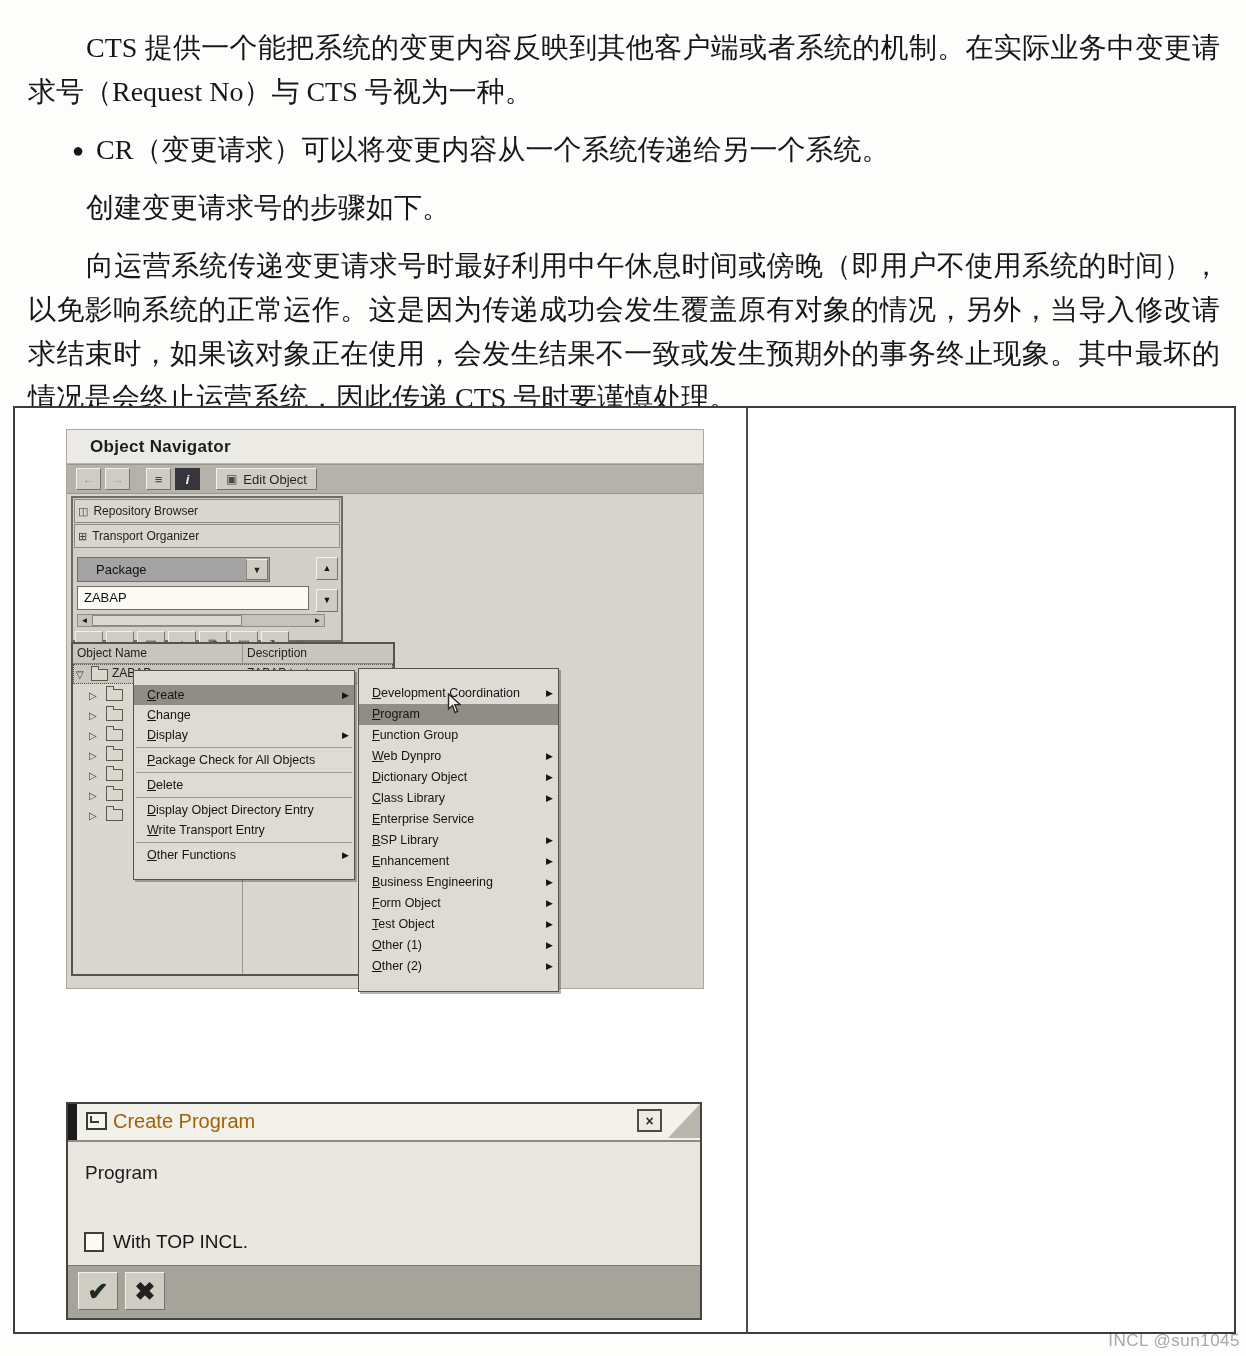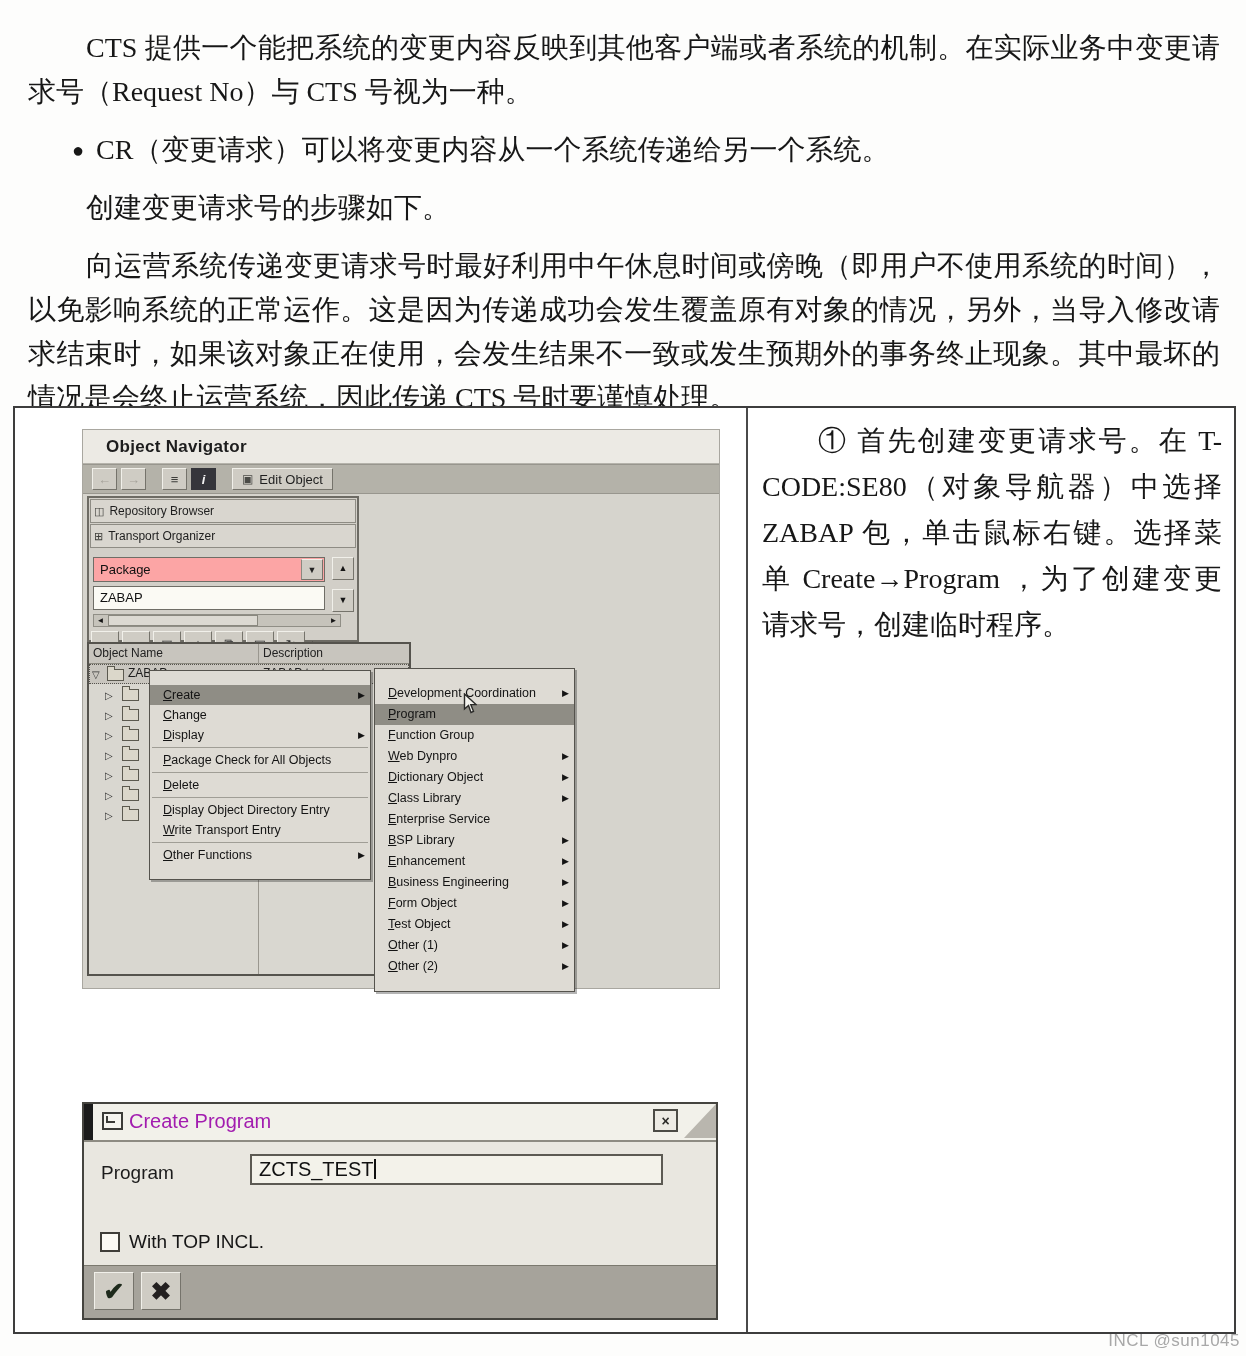--- a/index.html
+++ b/index.html
@@ -8,21 +8,21 @@
 
   
   .intro{position:absolute;left:14px;top:12px;width:1220px;}
   .para{margin:14px;font-size:28px;line-height:44px;text-align:justify;text-indent:58px;color:#171717;}
   .bullet{margin:5px 0 0 0;font-size:28px;line-height:44px;padding-left:92px;text-indent:-34px;color:#171717;}
   .bullet .dot{font-size:20px;margin-right:12px;vertical-align:2px;}
 
   
   .steps-table{position:absolute;left:13px;top:406px;width:1219px;height:924px;border:2px solid #3d3d3d;background:#fff;}
   .col-divider{position:absolute;left:731px;top:0;bottom:0;width:2px;background:#4a4a4a;}
-  .cell-left{position:absolute;left:16px;top:0;width:731px;height:100%;}
+  .cell-left{position:absolute;left:0;top:0;width:731px;height:100%;}
   .cell-right{position:absolute;left:733px;top:0;right:0;height:100%;}
   .step{position:absolute;left:14px;right:12px;margin:0;font-size:28px;line-height:46px;text-align:justify;text-indent:56px;color:#171717;}
   .step1{top:10px;}
   .step2{top:700px;left:6px;}
   .inline-check{display:inline-block;width:30px;height:28px;border:2px solid #4c4c4c;background:#fbfbf7;
     text-align:center;line-height:26px;font-size:22px;font-weight:bold;color:#23321f;text-indent:0;
     vertical-align:-5px;margin:0 8px 0 2px;box-shadow:1px 1px 0 #9a9a94;}
   .btn3d{background:#cfccc4;border:1px solid;border-color:#f1f0ea #75736b #75736b #f1f0ea;}
 
   
@@ -41,22 +41,22 @@
   .tb-edit{padding:0 9px;gap:6px;font-size:13px;color:#1f1f1f;}
   .mini-ico{font-size:12px;color:#4b4b47;}
 
   
   .on-panel{position:absolute;left:4px;top:66px;width:272px;height:146px;border:2px solid #6d6b64;
     background:#d2cfc8;box-sizing:border-box;}
   .nav-row{height:22px;margin:1px;border:1px solid #8e8c84;background:#d9d6cf;display:flex;align-items:center;
     gap:5px;padding-left:3px;font-size:12px;color:#1e1e1e;}
   .nav-row .ri{font-size:11px;color:#3c3c38;}
   .combo-zone{position:relative;height:92px;}
-  .combo{position:absolute;left:4px;top:8px;width:232px;height:25px;background:#fca5a5;border:1px solid #6f6d66;
-    font-size:13px;line-height:23px;padding-left:6px;box-sizing:border-box;color:#111;}
+  .combo{position:absolute;left:4px;top:8px;width:193px;height:25px;background:#a3a3a3;border:1px solid #6f6d66;
+    font-size:13px;line-height:23px;padding-left:18px;box-sizing:border-box;color:#111;}
   .combo-dd{position:absolute;right:1px;top:1px;bottom:1px;width:20px;background:#cfccc4;border-left:1px solid #8a887f;
     text-align:center;font-size:9px;line-height:21px;color:#222;}
   .tfield{position:absolute;left:4px;top:37px;width:232px;height:24px;background:#fbfaf4;border:1px solid #6f6d66;
     font-size:13px;line-height:22px;padding-left:6px;box-sizing:border-box;color:#111;}
   .vs-btn{position:absolute;width:20px;height:21px;text-align:center;font-size:9px;line-height:20px;color:#24242\0;}
   .vs-up{right:3px;top:8px;}
   .vs-dn{right:3px;top:40px;}
   .hscroll{position:absolute;left:4px;top:65px;width:248px;height:13px;background:#c6c3bb;border:1px solid #908e86;box-sizing:border-box;}
   .hs-left{position:absolute;left:0;top:0;width:13px;height:11px;font-size:8px;line-height:11px;text-align:center;}
   .hs-right{position:absolute;right:0;top:0;width:13px;height:11px;font-size:8px;line-height:11px;text-align:center;}
@@ -98,21 +98,21 @@
   .mi-sep{height:1px;background:#a09e96;margin:2px 2px;}
   .cursor{position:absolute;left:88px;top:24px;z-index:9;}
 
   
   .dlg{position:absolute;left:51px;top:694px;width:636px;height:218px;background:#e9e7e0;
     border:2px solid #45443f;font-family:"Liberation Sans",sans-serif;box-sizing:border-box;}
   .dlg-title{position:relative;height:36px;background:#f2f1ea;border-bottom:2px solid #8d8b82;}
   .dlg-bar{position:absolute;left:0;top:0;width:9px;height:36px;background:#1b1b1b;}
   .dlg-ico{position:absolute;left:18px;top:8px;width:17px;height:14px;border:2px solid #3b3b37;background:#f6f5ef;}
   .dlg-ico::after{content:"";position:absolute;left:2px;top:2px;width:7px;height:5px;border-left:2px solid #3b3b37;border-bottom:2px solid #3b3b37;}
-  .dlg-title-text{position:absolute;left:45px;top:0;line-height:34px;font-size:20px;color:#a21caf;}
+  .dlg-title-text{position:absolute;left:45px;top:0;line-height:34px;font-size:20px;color:#a16207;}
   .dlg-close{position:absolute;right:38px;top:5px;width:25px;height:23px;border:2px solid #4c4b45;background:#edebe4;
     text-align:center;line-height:20px;font-size:14px;font-weight:bold;color:#2c2c29;box-sizing:border-box;}
   .dlg-fold{position:absolute;right:0;top:0;width:0;height:0;border-bottom:34px solid #b9b6ae;border-left:32px solid transparent;}
   .dlg-label{position:absolute;left:17px;top:58px;font-size:19px;color:#1c1c1c;}
   .dlg-input{position:absolute;left:166px;top:50px;width:413px;height:31px;background:#f3f2ea;border:2px solid #5c5a53;
     font-size:20px;line-height:27px;padding-left:7px;box-sizing:border-box;color:#111;}
   .caret{display:inline-block;width:2px;margin-left:1px;background:#111;height:20px;vertical-align:-3px;}
   .dlg-check{position:absolute;left:16px;top:127px;display:flex;align-items:center;gap:9px;font-size:19px;color:#161616;}
   .checkbox{width:20px;height:20px;background:#fbfaf4;border:2px solid #3f3e39;box-sizing:border-box;}
   .dlg-footer{position:absolute;left:0;right:0;bottom:0;height:52px;background:#a6a39b;border-top:1px solid #7b796f;}
@@ -275,31 +275,29 @@
 
       <div class="dlg">
         <div class="dlg-title">
           <span class="dlg-bar"></span>
           <span class="dlg-ico"></span>
           <span class="dlg-title-text">Create Program</span>
           <span class="dlg-close">×</span>
           <span class="dlg-fold"></span>
         </div>
         <span class="dlg-label">Program</span>
-        <div class="dlg-input"><span>ZCTS_TEST</span><span class="caret"></span></div>
         <div class="dlg-check">
           <span class="checkbox"></span>
           <span>With TOP INCL.</span>
         </div>
         <div class="dlg-footer">
           <span class="ft-btn btn3d ft-ok">✔</span>
           <span class="ft-btn btn3d ft-cancel">✖</span>
         </div>
       </div>
     </div>
 
     <div class="cell-right">
-      <p class="step step1">① 首先创建变更请求号。在 T-CODE:SE80（对象导航器）中选择 ZABAP 包，单击鼠标右键。选择菜单 Create→Program ，为了创建变更请求号，创建临时程序。</p>
     </div>
   </div>
 
   <div class="watermark">INCL @sun1045</div>
 </div>
 
 </body></html>

